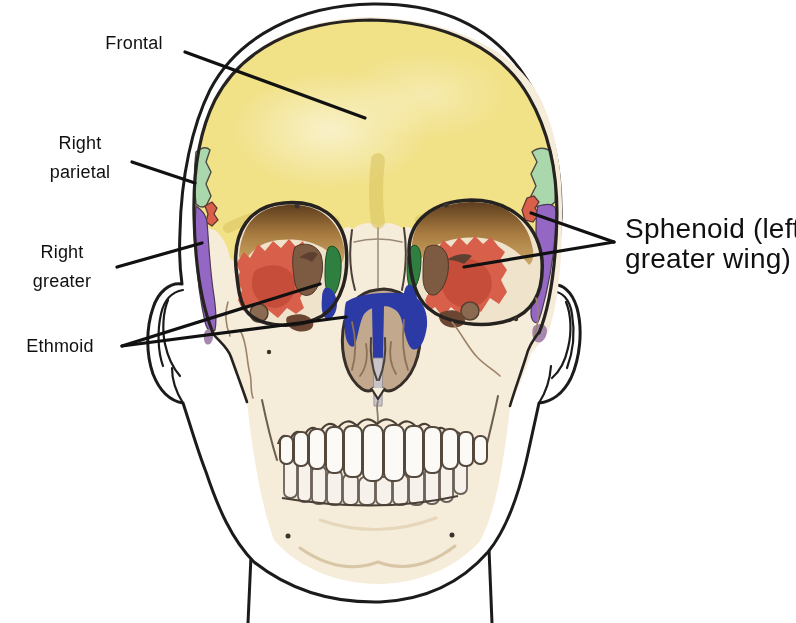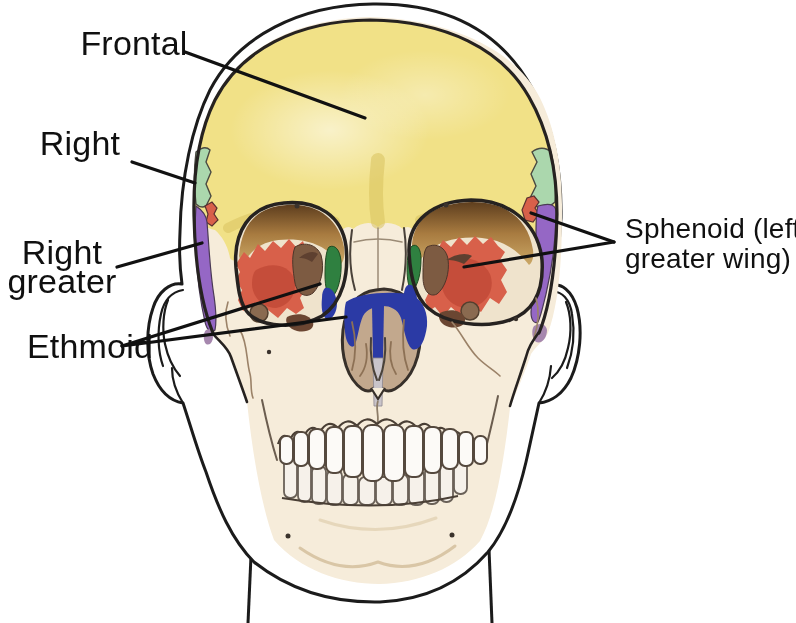--- a/index.html
+++ b/index.html
@@ -2,21 +2,21 @@
 <html><head>
 <meta charset="utf-8">
 <style>
   html,body { margin:0; padding:0; background:#ffffff; }
   .stage {
     position:relative; width:796px; height:623px; background:#ffffff;
     overflow:hidden; font-family:"Liberation Sans", sans-serif;
   }
   .stage svg { position:absolute; left:0; top:0; }
   .label {
-    position:absolute; color:#101010; font-size:34px; line-height:29px;
+    position:absolute; color:#101010; font-size:18px; line-height:29px;
     white-space:nowrap; letter-spacing:0.2px;
   }
   .label.center { transform:translateX(-50%); text-align:center; }
   .label .ln { display:block; }
   .label.sphenoid { font-size:28px; line-height:30px; text-align:left; }
 </style>
 </head>
 <body>
 
 <div class="stage">
@@ -249,25 +249,26 @@
         <line x1="614" y1="242" x2="531" y2="213" stroke="#111111" stroke-width="3.2" stroke-linecap="round"></line>
         <line x1="614" y1="242" x2="464" y2="267" stroke="#111111" stroke-width="3.2" stroke-linecap="round"></line>
       </g>
   </svg>
 
   <div class="label center" style="left:134px; top:29px;">
     <span class="ln">Frontal</span>
   </div>
   <div class="label center" style="left:80px; top:129px;">
     <span class="ln">Right</span>
+    <span class="ln">parietal</span>
   </div>
   <div class="label center" style="left:62px; top:238px;">
     <span class="ln">Right</span>
     <span class="ln">greater</span>
   </div>
-  <div class="label center" style="left:60px; top:332px;margin-left:30px;">
+  <div class="label center" style="left:60px; top:332px;">
     <span class="ln">Ethmoid</span>
   </div>
   <div class="label sphenoid" style="left:625px; top:214px;">
     <span class="ln">Sphenoid (left</span>
     <span class="ln">greater wing)</span>
   </div>
 </div>
 
 </body></html>

